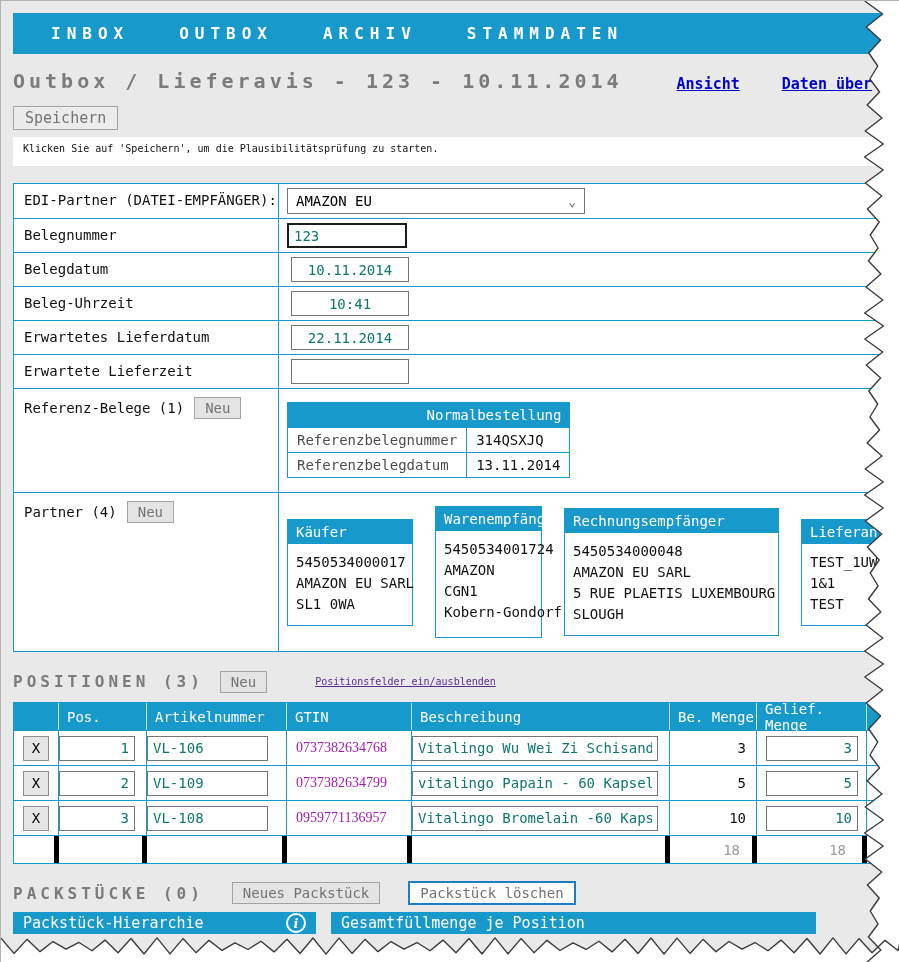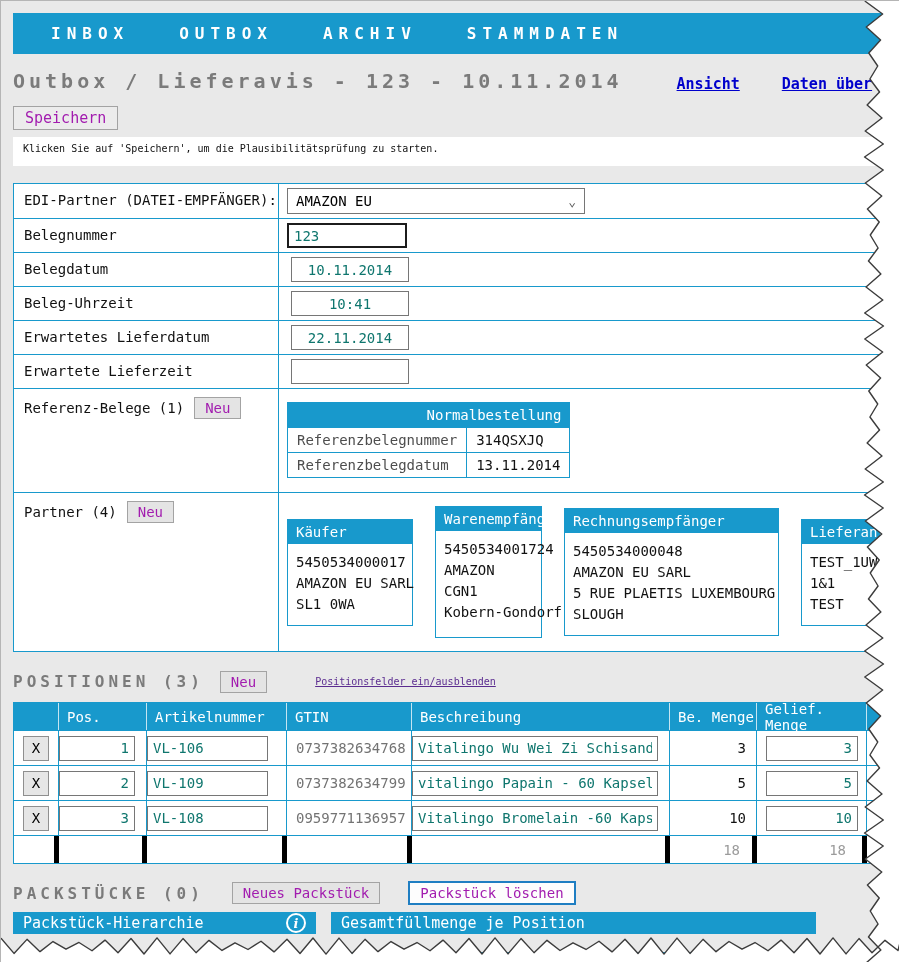--- a/index.html
+++ b/index.html
@@ -29,21 +29,21 @@
   }
   .hdr-link {
     color:#0000cc; font-weight:bold; font-size:15px; text-decoration:underline;
     white-space:nowrap; cursor:pointer;
   }
   .hdr-link.ansicht { margin-left:54px; }
   .hdr-link.daten { margin-left:42px; }
 
   
   .btn {
-    font-family:"DejaVu Sans Mono", monospace; font-size:15px; color:#a21caf;
+    font-family:"DejaVu Sans Mono", monospace; font-size:15px; color:#737373;
     background:#ececec; border:1px solid #a3a3a3; padding:2px 11px; cursor:pointer;
     white-space:nowrap;
   }
   .btn.small { font-size:14px; padding:2px 10px; background:#e4e4e4; }
   .btn.focused { border:2px solid #1f7ec2; background:#fdfdfd; }
 
   .save-row { margin-top:13px; }
   .hint-bar {
     margin-top:7px; background:#ffffff; width:877px;
     padding:6px 10px; font-size:10px; color:#111; height:29px;
@@ -124,21 +124,21 @@
   .c.c3 { width:125px; min-width:125px; }
   .c.c4 { width:258px; min-width:258px; }
   .c.c5 { width:87px; min-width:87px; }
   .c.c6 { width:110px; min-width:110px; }
   .c.cf { flex:1; }
   .xbtn {
     font-family:"DejaVu Sans Mono", monospace; font-size:14px;
     width:26px; height:25px; background:#e6e6e6; border:1px solid #8f8f8f; cursor:pointer; padding:0;
   }
   .pad-in { padding-left:7px; }
-  .cell-text { font-size:14px; color:#737373; padding-left:9px; }
+  .cell-text { font-size:14px; color:#a21caf; padding-left:9px;font-family:Liberation Serif, serif; }
   .cell-num { font-size:14px; color:#111; width:100%; text-align:right; padding-right:10px; }
   .pt-foot { border-top:1px solid #1899cc; height:28px; background:#fff; }
   .pt-foot .c { border-right:5px solid #000000; display:flex; align-items:center; }
   .pt-foot .c:last-child { border-right:none; }
   .total-num { font-size:14px; color:#9b9b9b; width:100%; text-align:right; padding-right:12px; }
 
   
   .pack-row { display:flex; align-items:center; margin-top:15px; height:28px;gap:8px; }
   .pack-row .btn { margin-left:20px; }
   .bars-row { display:flex; margin-top:5px; }

